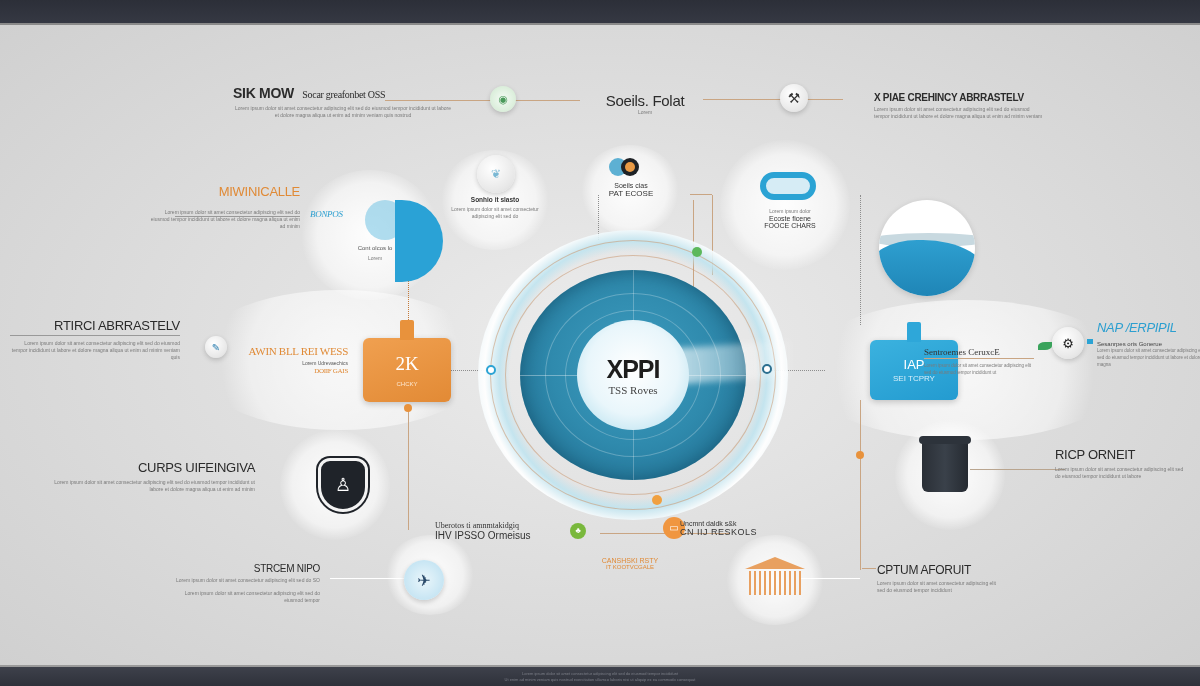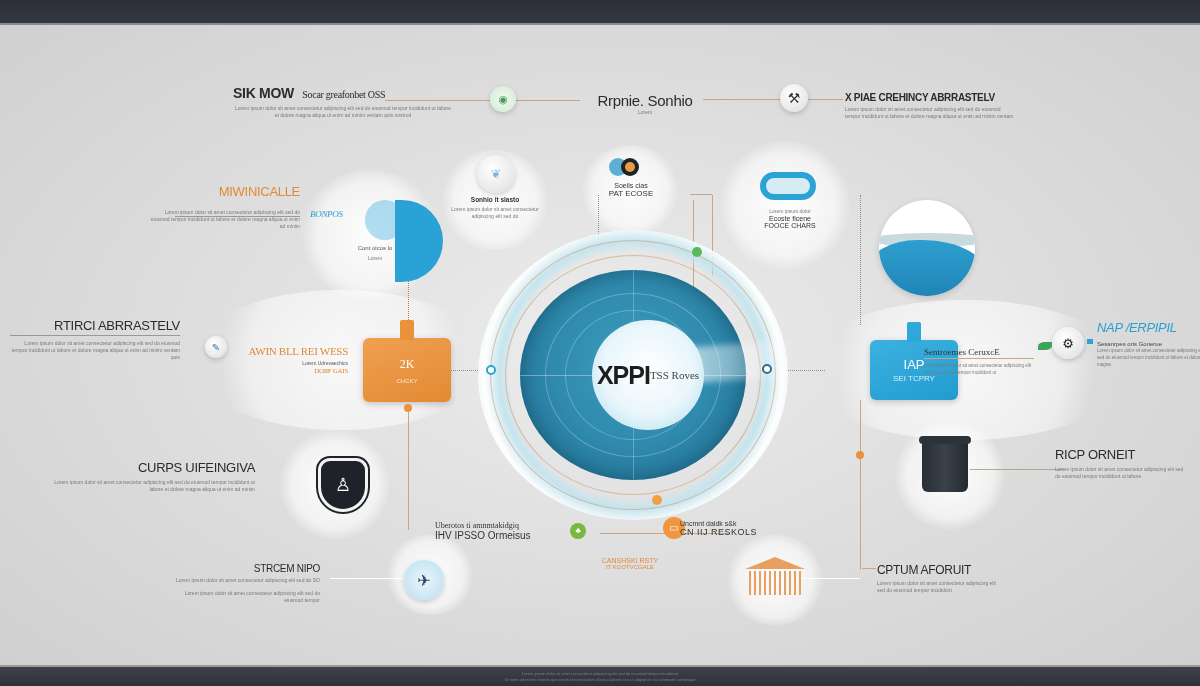--- a/index.html
+++ b/index.html
@@ -56,23 +56,23 @@
     background: radial-gradient(circle, rgba(255,255,255,0) 58%, rgba(190,228,240,0.85) 63%, rgba(255,255,255,0.95) 70%, rgba(220,238,245,0.9) 82%, rgba(255,255,255,0) 100%);
   }
   .hub-ring { position: absolute; border-radius: 50%; border: 1px solid rgba(200,150,110,0.55); }
   .hub-disc {
     position: absolute; left: 520px; top: 270px; width: 226px; height: 210px; border-radius: 50%;
     background: radial-gradient(circle at 50% 45%, #3e9dc0 0%, #2f8aad 50%, #1d6a8c 100%);
     box-shadow: inset 0 0 20px rgba(0,40,60,0.4);
   }
   .hub-grid { position: absolute; border-radius: 50%; border: 1px solid rgba(255,255,255,0.25); }
   .hub-center {
-    position: absolute; left: 592px; top: 320px; width: 112px; height: 110px; border-radius: 50%;
+    position: absolute; left: 577px; top: 320px; width: 112px; height: 110px; border-radius: 50%;
     background: radial-gradient(circle at 50% 45%, #ffffff 0%, #e9f6fb 55%, #bfe4f1 85%, #8ccce3 100%);
-    display: flex; align-items: center; justify-content: center;
+    display: flex; flex-direction: column; align-items: center; justify-content: center;
   }
   .hub-beam {
     position: absolute; left: 630px; top: 346px; width: 160px; height: 36px;
     background: linear-gradient(90deg, rgba(255,255,255,0.9), rgba(255,255,255,0.1));
     transform: skewY(-4deg); filter: blur(3px);
   }
   .hub-title { font-size: 25px; font-weight: bold; color: #1d1d1d; letter-spacing: -1px; }
   .hub-sub { font-family: "Liberation Serif", serif; font-size: 11px; color: #444; }
   .blue-pie {
     position: absolute; left: 395px; top: 200px; width: 48px; height: 82px;
@@ -123,27 +123,27 @@
 <div class="abs" style="left:233px;top:84px;width:200px;">
   <div class="title" style="font-size:14px;display:inline;">SIK MOW</div>
   <span class="title" style="font-size:10px;font-family:'Liberation Serif',serif;font-weight:normal;margin-left:4px;">Socar greafonbet OSS</span>
   <div class="body-txt" style="margin-top:3px;width:220px;text-align:center;">Lorem ipsum dolor sit amet consectetur adipiscing elit sed do eiusmod tempor incididunt ut labore et dolore magna aliqua ut enim ad minim veniam quis nostrud</div>
 </div>
 <div class="node-circle" style="left:490px;top:86px;width:26px;height:26px;background:radial-gradient(circle,#f4fbf4,#cfe8cf);">
   <span style="font-size:11px;color:#4a9a5a;">◉</span>
 </div>
 
 <div class="abs" style="left:590px;top:92px;width:110px;text-align:center;">
-  <div class="title" style="font-size:15px;font-weight:normal;">Rrpnie. Sonhio</div>
+  <div class="title" style="font-size:15px;font-weight:normal;">Soeils. Folat</div>
   <div class="body-txt">Lorem</div>
 </div>
 <div class="node-circle" style="left:780px;top:84px;width:28px;height:28px;">
   <span style="font-size:14px;color:#333;">⚒</span>
 </div>
-<div class="abs" style="left:845px;top:92px;width:220px;">
+<div class="abs" style="left:874px;top:92px;width:220px;">
   <div class="title" style="font-size:10px;">X PIAE CREHINCY ABRRASTELV</div>
   <div class="body-txt" style="margin-top:3px;width:170px;">Lorem ipsum dolor sit amet consectetur adipiscing elit sed do eiusmod tempor incididunt ut labore et dolore magna aliqua ut enim ad minim veniam</div>
 </div>
 
 <div class="abs" style="left:150px;top:184px;width:150px;text-align:right;">
   <div class="title orange" style="font-size:13px;font-weight:normal;">MIWINICALLE</div>
   <div class="body-txt" style="margin-top:10px;">Lorem ipsum dolor sit amet consectetur adipiscing elit sed do eiusmod tempor incididunt ut labore et dolore magna aliqua ut enim ad minim</div>
 </div>
 <div class="abs title blue" style="left:310px;top:209px;font-size:9px;font-family:'Liberation Serif',serif;font-weight:normal;font-style:italic;">BONPOS</div>
 <div class="abs" style="left:365px;top:200px;width:40px;height:40px;border-radius:50%;background:rgba(100,190,225,0.5);"></div>
@@ -204,21 +204,21 @@
 <div class="node-circle" style="left:205px;top:336px;width:22px;height:22px;">
   <span style="font-size:10px;color:#2c7fb0;">✎</span>
 </div>
 <div class="abs" style="left:230px;top:345px;width:118px;text-align:right;">
   <div class="title orange" style="font-size:11px;font-weight:normal;font-family:'Liberation Serif',serif;">AWIN BLL REI WESS</div>
   <div class="body-txt" style="color:#555;margin-top:3px;">Lorem Udrevaechics</div>
   <div class="title orange" style="font-size:7px;font-weight:normal;font-family:'Liberation Serif',serif;">DOIIF GAIS</div>
 </div>
 <div class="box orange" style="left:363px;top:338px;width:88px;height:64px;">
   <div class="tab"></div>
-  <div style="font-size:12px;font-family:'Liberation Serif',serif;">2K</div>
+  <div style="font-size:19px;font-family:'Liberation Serif',serif;">2K</div>
   <div style="font-size:6px;margin-top:6px;color:#fde7cf;">CHCKY</div>
 </div>
 <div class="dot" style="left:404px;top:404px;width:8px;height:8px;background:#e8923c;"></div>
 
 <div class="box blue" style="left:870px;top:340px;width:88px;height:60px;">
   <div class="tab"></div>
   <div style="font-size:13px;">IAP</div>
   <div style="font-size:8px;margin-top:2px;color:#d7effa;">SEI TCPRY</div>
 </div>
 <div class="dot" style="left:856px;top:451px;width:8px;height:8px;background:#e8923c;"></div>

